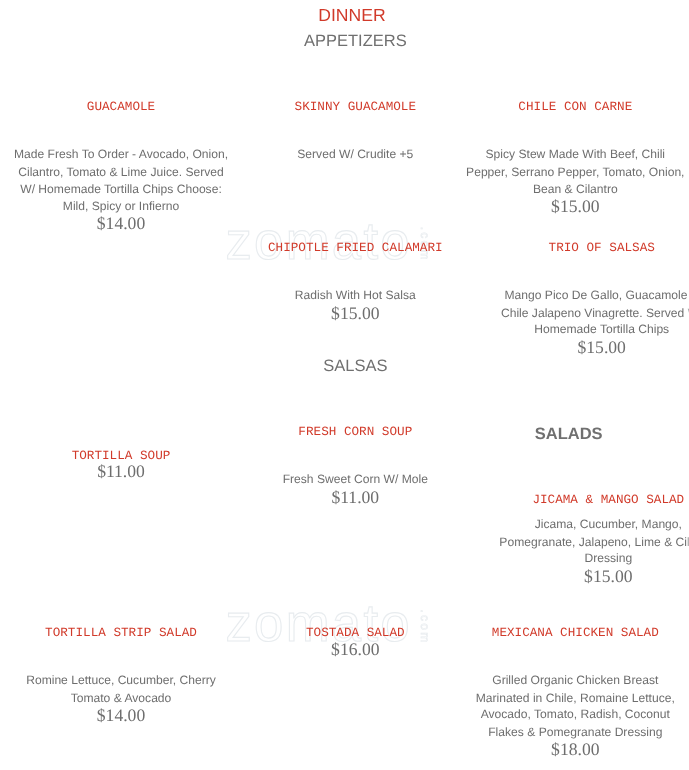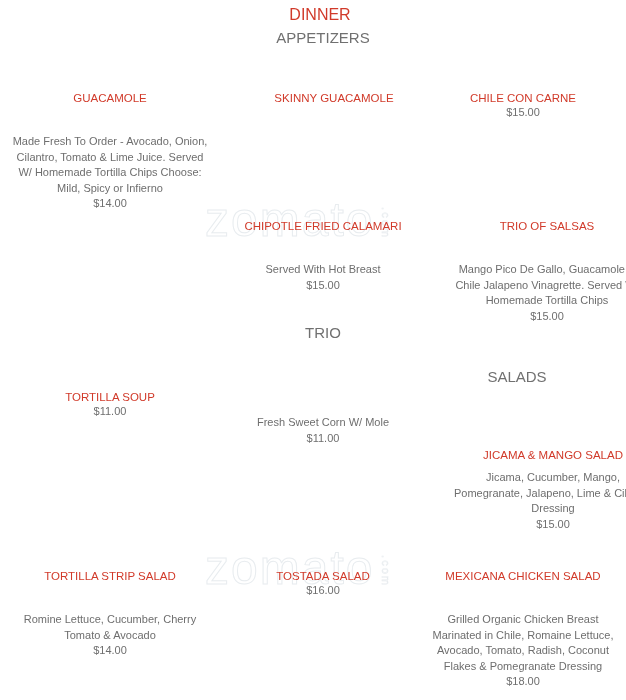--- a/index.html
+++ b/index.html
@@ -4,23 +4,23 @@
   <style>
     html, body { margin: 0; padding: 0; background: #ffffff; }
     body {
       width: 626px; height: 700px; position: relative; overflow: hidden;
       font-family: "Liberation Sans", sans-serif;
     }
     .abs { position: absolute; text-align: center; }
     .title { color: #d13a2a; font-size: 16px; }
     .section { color: #707070; font-size: 15px; }
     .item { position: absolute; width: 200px; text-align: center; }
-    .item-name { color: #d13a2a; font-size: 11.5px; line-height: 14px; }
+    .item-name { color: #d13a2a; font-size: 11.5px; line-height: 14px; font-family: Liberation Mono, monospace; }
     .item-desc { color: #6e6e6e; font-size: 11px; line-height: 15.5px; margin-top: 29px; }
-    .item-price { color: #6e6e6e; font-size: 11px; line-height: 15.5px; }
+    .item-price { color: #6e6e6e; font-size: 16px; line-height: 15.5px; font-family: Liberation Serif, serif; }
     .watermark {
       position: absolute; font-size: 48px; color: transparent;
       -webkit-text-stroke: 1px #e8ecef; letter-spacing: 2px;
       font-family: "Liberation Sans", sans-serif;
     }
     .watermark .dot {
       display: inline-block; font-size: 11px; transform: rotate(90deg);
       -webkit-text-stroke: 0.6px #e8ecef; vertical-align: middle; margin-left: -4px;
     }
   </style>
@@ -35,49 +35,52 @@
 </div>
 
 <div class="abs title" style="left:0; width:640px; top:6px;">DINNER</div>
 <div class="abs section" style="left:0; width:646px; top:29px;">APPETIZERS</div>
 
 <div class="item" style="left:10px; top:91px;">
   <div class="item-name">GUACAMOLE</div>
   <div class="item-desc">Made Fresh To Order - Avocado, Onion, Cilantro, Tomato &amp; Lime Juice. Served W/ Homemade Tortilla Chips Choose: Mild, Spicy or Infierno</div>
   <div class="item-price">$14.00</div>
 </div>
-<div class="item" style="left:234px; top:91px;">
+<div class="item" style="left:223px; top:91px;">
   <div class="item-name">SKINNY GUACAMOLE</div>
+  <div class="item-desc">Served W/ Crudite +5</div>
 </div>
 <div class="item" style="left:423px; top:91px;text-align:center;">
   <div class="item-name">CHILE CON CARNE</div>
+  <div class="item-desc">Spicy Stew Made With Beef, Chili Pepper, Serrano Pepper, Tomato, Onion, Bean &amp; Cilantro</div>
   <div class="item-price">$15.00</div>
 </div>
 <div class="item" style="left:223px; top:219px;">
   <div class="item-name">CHIPOTLE FRIED CALAMARI</div>
-  <div class="item-desc">Served With Hot Breast</div>
+  <div class="item-desc">Radish With Hot Salsa</div>
   <div class="item-price">$15.00</div>
 </div>
 <div class="item" style="left:447px; top:219px;">
   <div class="item-name">TRIO OF SALSAS</div>
   <div class="item-desc">Mango Pico De Gallo, Guacamole &amp; Chile Jalapeno Vinagrette. Served W/ Homemade Tortilla Chips</div>
   <div class="item-price">$15.00</div>
 </div>
 
-<div class="abs section" style="left:223px; width:200px; top:324px;">TRIO</div>
-<div class="item" style="left:10px; top:390px;">
+<div class="abs section" style="left:223px; width:200px; top:324px;">SALSAS</div>
+<div class="item" style="left:10px; top:408px;">
   <div class="item-name">TORTILLA SOUP</div>
   <div class="item-price">$11.00</div>
 </div>
 <div class="item" style="left:223px; top:386px;">
+  <div class="item-name">FRESH CORN SOUP</div>
   <div class="item-desc">Fresh Sweet Corn W/ Mole</div>
   <div class="item-price">$11.00</div>
 </div>
 
-<div class="abs section" style="left:417px; width:200px; top:368px;">SALADS</div>
+<div class="abs section" style="left:417px; width:200px; top:386px;font-weight:bold;">SALADS</div>
 <div class="item" style="left:423px; top:448px;margin-left:30px;">
   <div class="item-name">JICAMA &amp; MANGO SALAD</div>
   <div class="item-desc" style="margin-top:8px;">Jicama, Cucumber, Mango, Pomegranate, Jalapeno, Lime &amp; Cilantro Dressing</div>
   <div class="item-price">$15.00</div>
 </div>
 <div class="item" style="left:10px; top:569px;">
   <div class="item-name">TORTILLA STRIP SALAD</div>
   <div class="item-desc">Romine Lettuce, Cucumber, Cherry Tomato &amp; Avocado</div>
   <div class="item-price">$14.00</div>
 </div>

